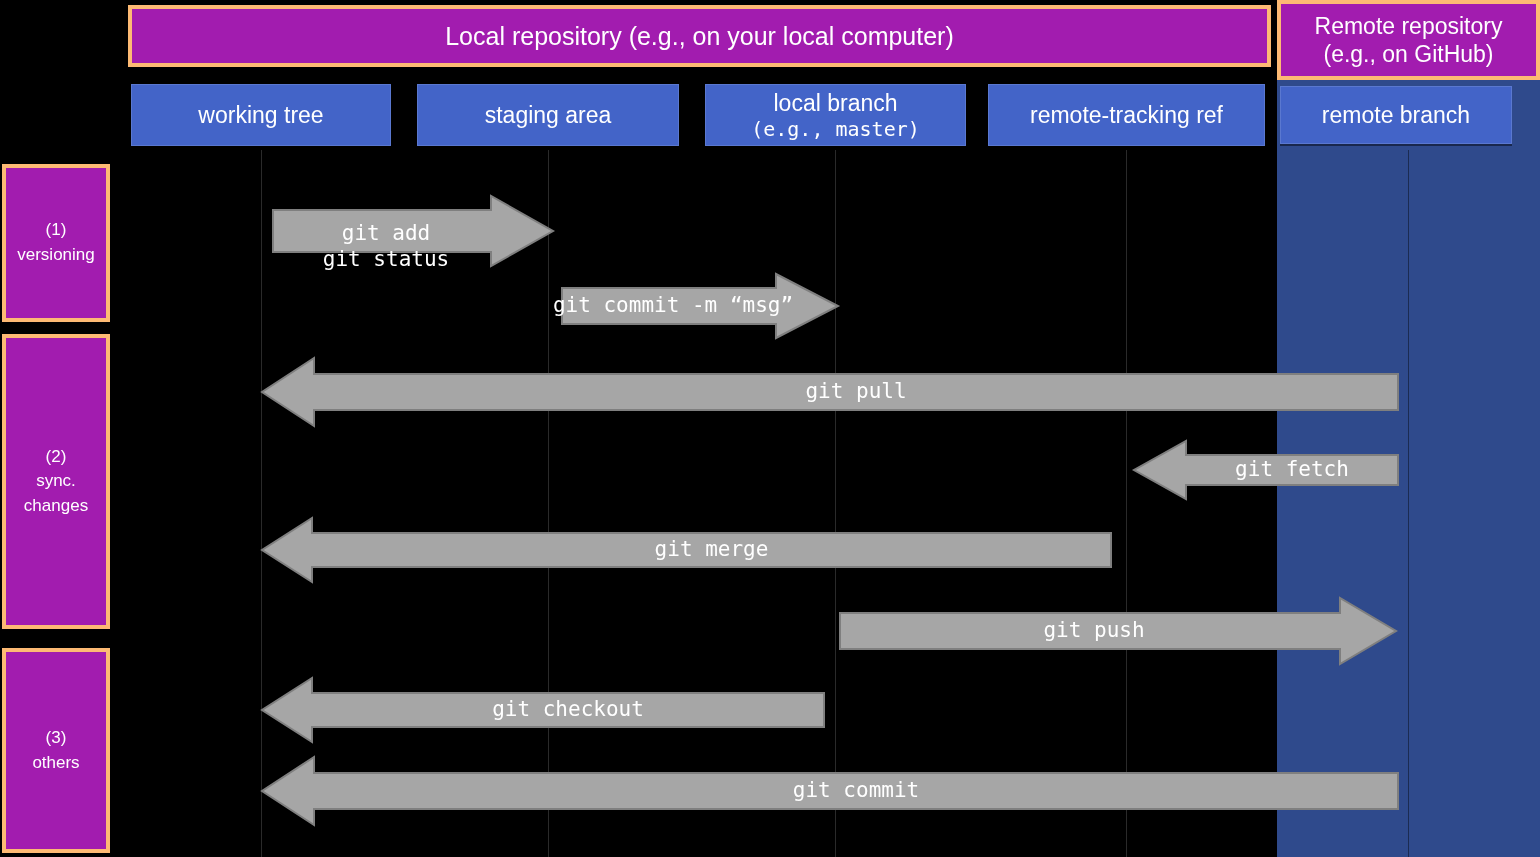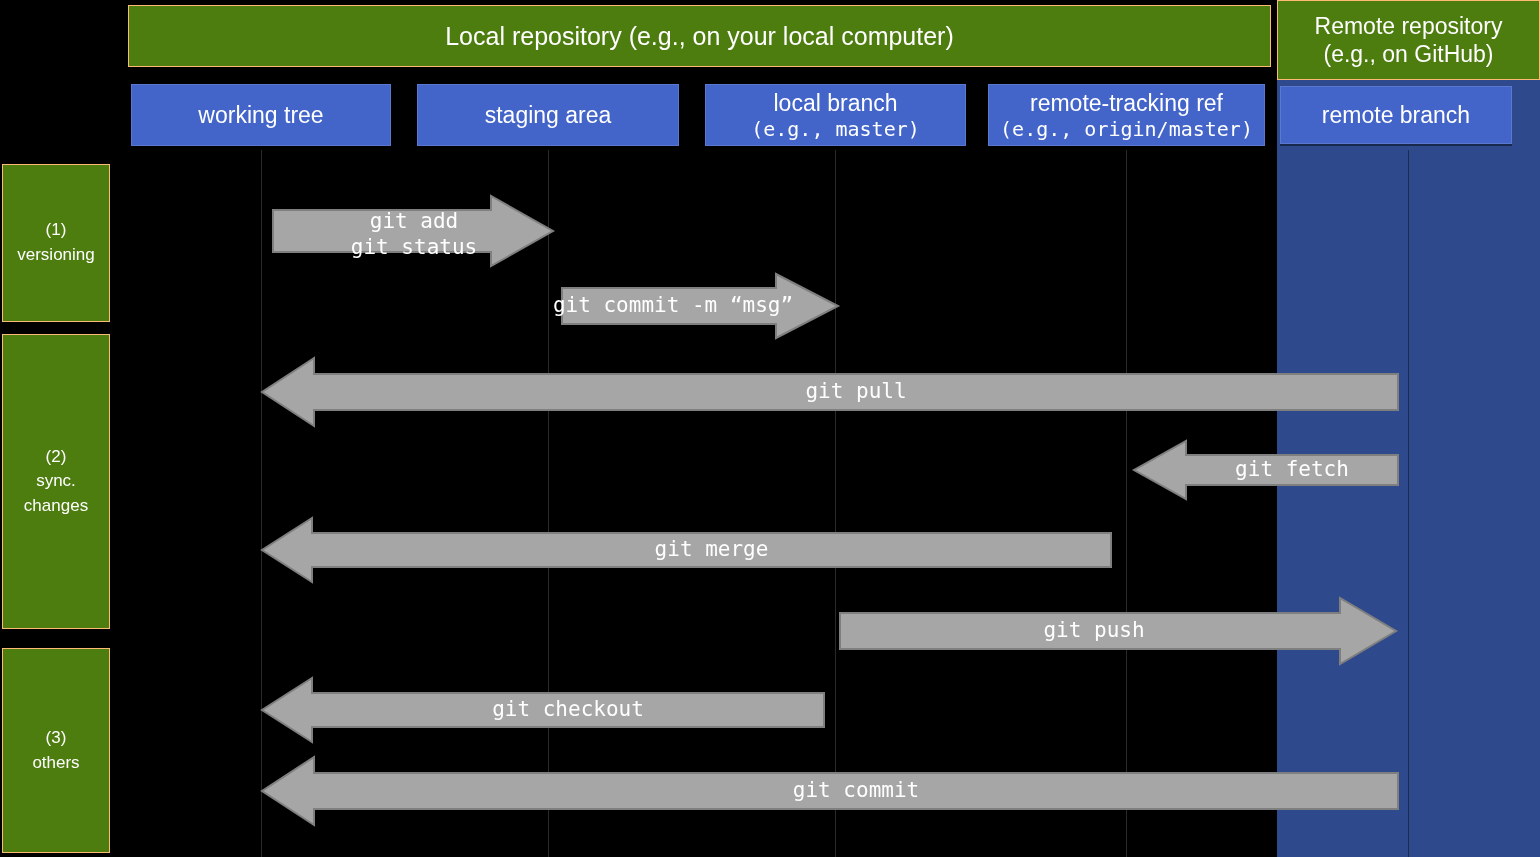--- a/index.html
+++ b/index.html
@@ -12,21 +12,21 @@
 
   
   .box{
     position:absolute;
     box-sizing:border-box;
     display:flex;align-items:center;justify-content:center;
     text-align:center;
     line-height:1.15;
     color:#ffffff;
   }
-  .box-dark{ background:#4d7c0f; border:1px solid #fdba74; }
+  .box-dark{ background:#a21caf; border:4px solid #fdba74; }
   .box-light{ background:#4364C8; border:1px solid #5a78d0; box-shadow:0 2px 0 rgba(0,0,0,.45); }
 
   .hdr-title{font-size:25px;}
   .hdr-title2{font-size:23px;line-height:1.22;}
   .col-title{font-size:23px;line-height:1.22;}
   .side-label{font-size:17px;line-height:1.45;}
 
   
   .remote-band{position:absolute;background:#2F4A8C;}
   .vline{position:absolute;width:1px;background:#1b2b52;}
@@ -78,21 +78,20 @@
     <span>staging area</span>
   </div>
 
   <div class="box box-light col-title" style="left:705px;top:84px;width:261px;height:62px;flex-direction:column;">
     <span>local branch</span>
     <span class="mono-inline" style="font-family:'DejaVu Sans Mono','Liberation Mono',monospace;font-size:20px;">(e.g., master)</span>
   </div>
 
   <div class="box box-light col-title" style="left:988px;top:84px;width:277px;height:62px;flex-direction:column;">
     <span>remote-tracking ref</span>
-    <span style="font-family:'DejaVu Sans Mono','Liberation Mono',monospace;font-size:20px;">(e.g., origin/master)</span>
   </div>
 
   <div class="box box-light col-title" style="left:1280px;top:86px;width:232px;height:58px;flex-direction:column;">
     <span>remote branch</span>
   </div>
 
   <div class="box box-dark side-label" style="left:2px;top:164px;width:108px;height:158px;flex-direction:column;">
     <span>(1)</span>
     <span>versioning</span>
   </div>
@@ -105,21 +104,21 @@
 
   <div class="box box-dark side-label" style="left:2px;top:648px;width:108px;height:205px;flex-direction:column;">
     <span>(3)</span>
     <span>others</span>
   </div>
 
   <div class="arrow" style="left:273px;top:196px;width:280px;height:70px;">
     <svg width="280" height="70" viewBox="0 0 280 70">
       <polygon points="0,14 218,14 218,0 280,35 218,70 218,56 0,56" fill="#A6A6A6" stroke="#7F7F7F" stroke-width="2"></polygon>
     </svg>
-    <div class="alabel" style="left:0;top:4px;width:226px;height:70px;font-size:21px;margin-left:28px;">git add
+    <div class="alabel" style="left:0;top:16px;width:226px;height:70px;font-size:21px;">git add
 git status</div>
   </div>
 
   <div class="arrow" style="left:562px;top:274px;width:276px;height:64px;">
     <svg width="276" height="64" viewBox="0 0 276 64">
       <polygon points="0,14 214,14 214,0 276,32 214,64 214,50 0,50" fill="#A6A6A6" stroke="#7F7F7F" stroke-width="2"></polygon>
     </svg>
     <div class="alabel" style="left:0;top:0;width:222px;height:64px;font-size:21px;">git commit -m “msg”</div>
   </div>
 

